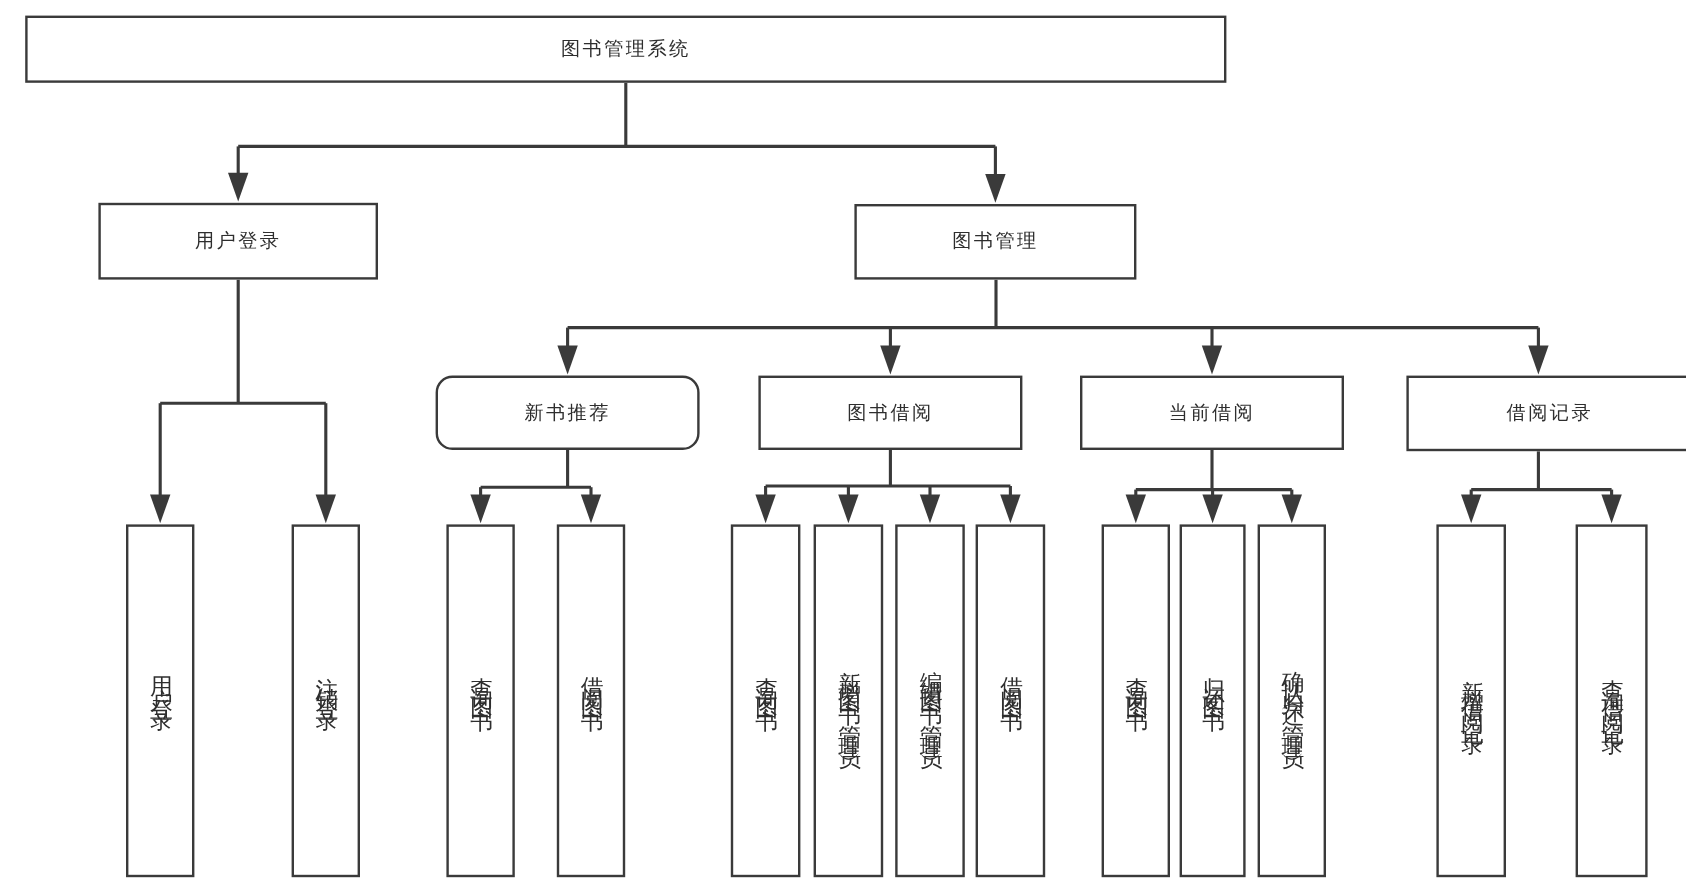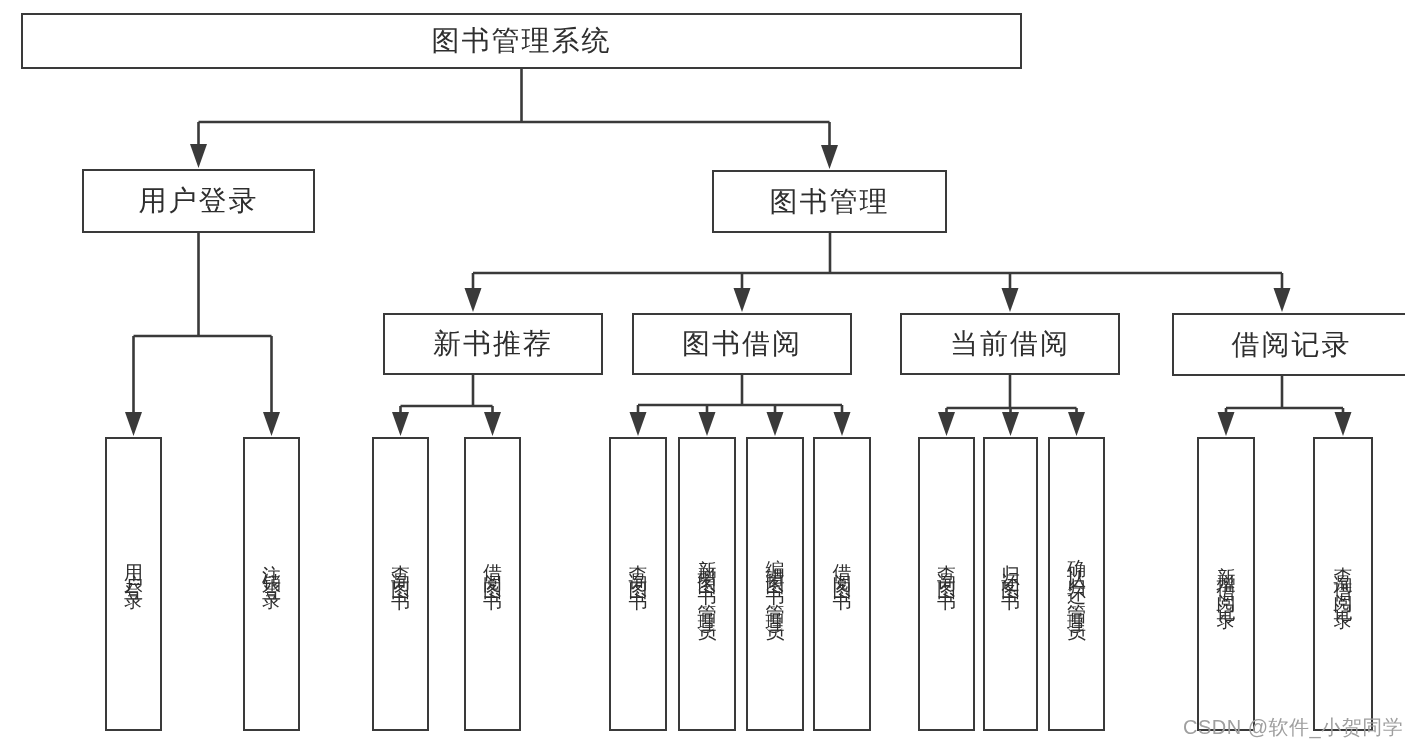--- a/index.html
+++ b/index.html
@@ -5,30 +5,30 @@
   html,body { margin:0; padding:0; background:#ffffff; }
   .canvas {
     position:relative; width:1405px; height:747px; background:#ffffff;
     font-family:"Liberation Sans", sans-serif; overflow:hidden;
   }
   svg.wires { position:absolute; left:0; top:0; width:1405px; height:747px; pointer-events:none; }
   .node {
     position:absolute; background:#ffffff; border:2.5px solid #3a3a3a; box-sizing:border-box;
     display:flex; align-items:center; justify-content:center; color:#2e2e2e; z-index:2;
   }
-  .h { font-size:28px; letter-spacing:2px; white-space:nowrap; }
+  .h { font-size:16px; letter-spacing:2px; white-space:nowrap; }
   .v { writing-mode:vertical-rl; text-orientation:upright; font-size:19px; letter-spacing:9px; line-height:1.05; }
 
   
   #b-root { left:21px;  top:13px;  width:1001px; height:56px; }
   
   #b-ul   { left:82px;  top:169px; width:233px;  height:64px; }
   #b-bm   { left:712px; top:170px; width:235px;  height:63px;text-align:center; }
   
-  #b-nr   { left:383px; top:313px; width:220px;  height:62px; }
+  #b-nr   { left:363px; top:313px; width:220px;  height:62px;border-radius:14px; }
   #b-bb   { left:632px; top:313px; width:220px;  height:62px; }
   #b-cb   { left:900px; top:313px; width:220px;  height:62px; }
   #b-br   { left:1172px;top:313px; width:239px;  height:63px; }
   
   #l-1  { left:105px;  top:437px; width:57px; height:294px; }
   #l-2  { left:243px;  top:437px; width:57px; height:294px; }
   #l-3  { left:372px;  top:437px; width:57px; height:294px; }
   #l-4  { left:464px;  top:437px; width:57px; height:294px; }
   #l-5  { left:609px;  top:437px; width:58px; height:294px; }
   #l-6  { left:678px;  top:437px; width:58px; height:294px; }
@@ -126,14 +126,13 @@
   <div class="node v" id="l-7">编辑图书（管理员）</div>
   <div class="node v" id="l-8" style="padding-bottom: 34px;">借阅图书</div>
 
   <div class="node v" id="l-9" style="padding-bottom: 34px;">查询图书</div>
   <div class="node v" id="l-10" style="padding-bottom: 34px;">归还图书</div>
   <div class="node v" id="l-11">确认归还（管理员）</div>
 
   <div class="node v" id="l-12" style="padding-bottom: 12px;">新增借阅记录</div>
   <div class="node v" id="l-13" style="padding-bottom: 12px;">查询借阅记录</div>
 
-  <div class="watermark">CSDN @软件_小贺同学</div>
 </div>
 
 </body></html>

